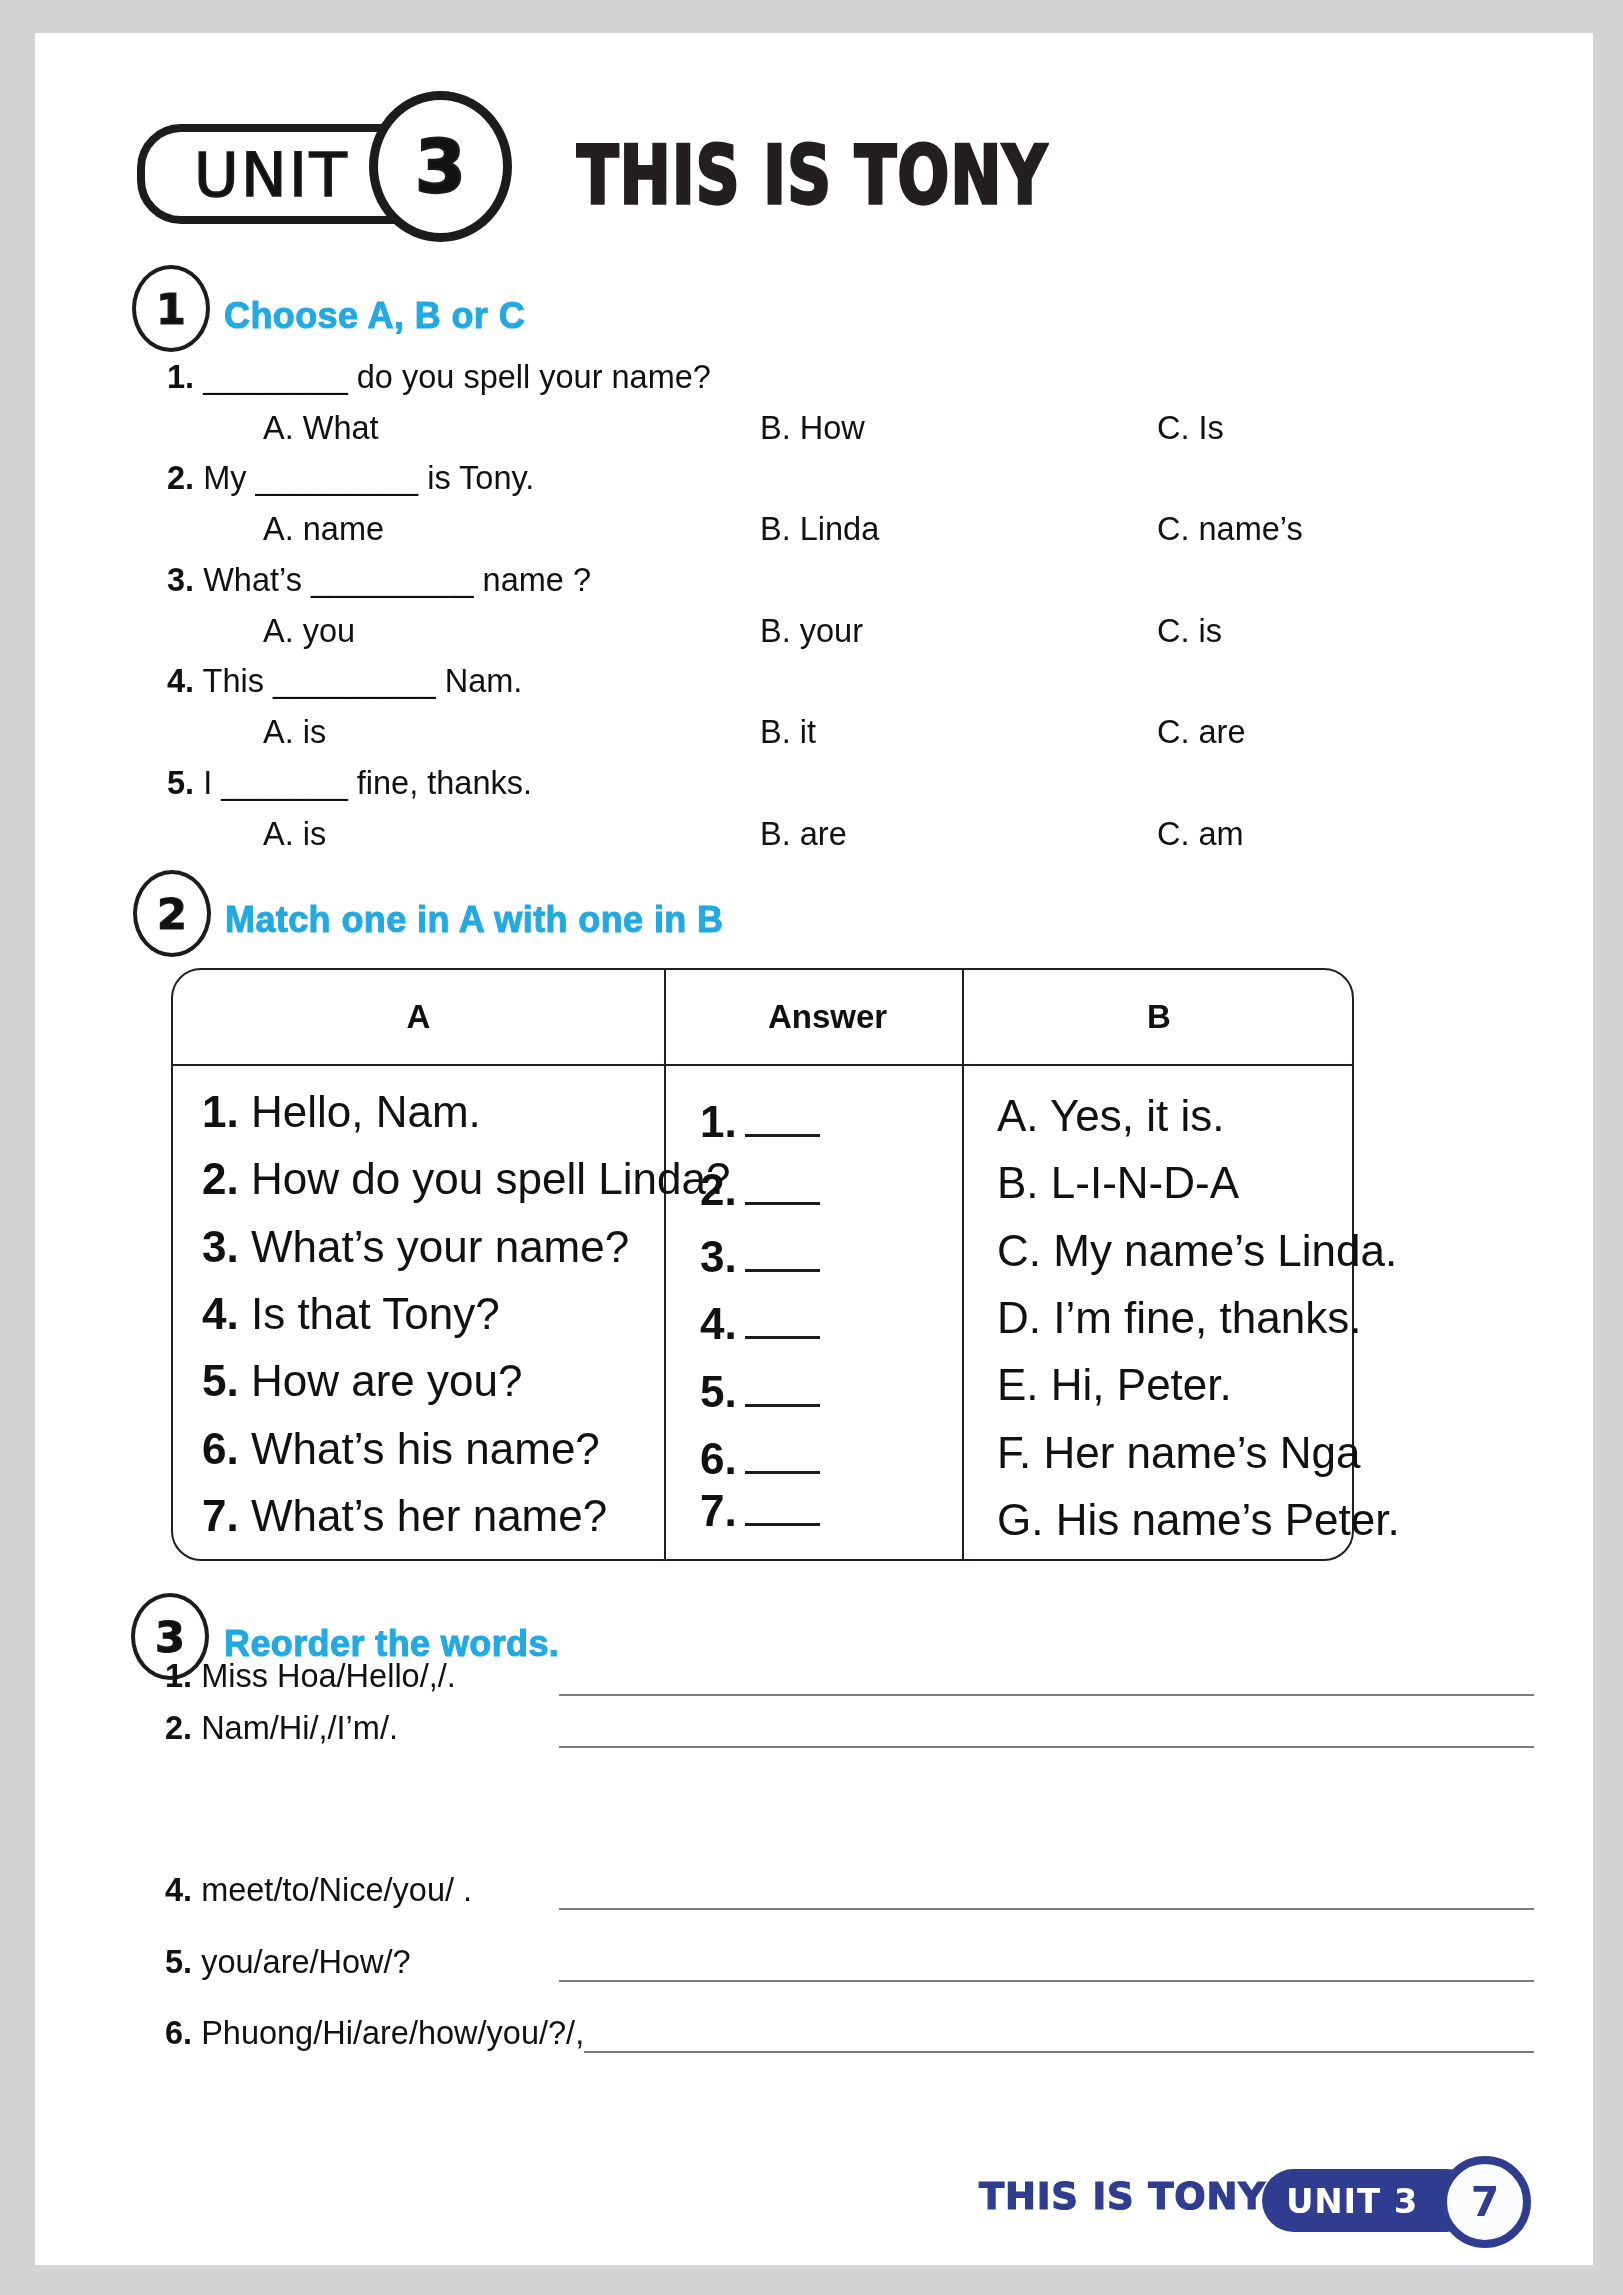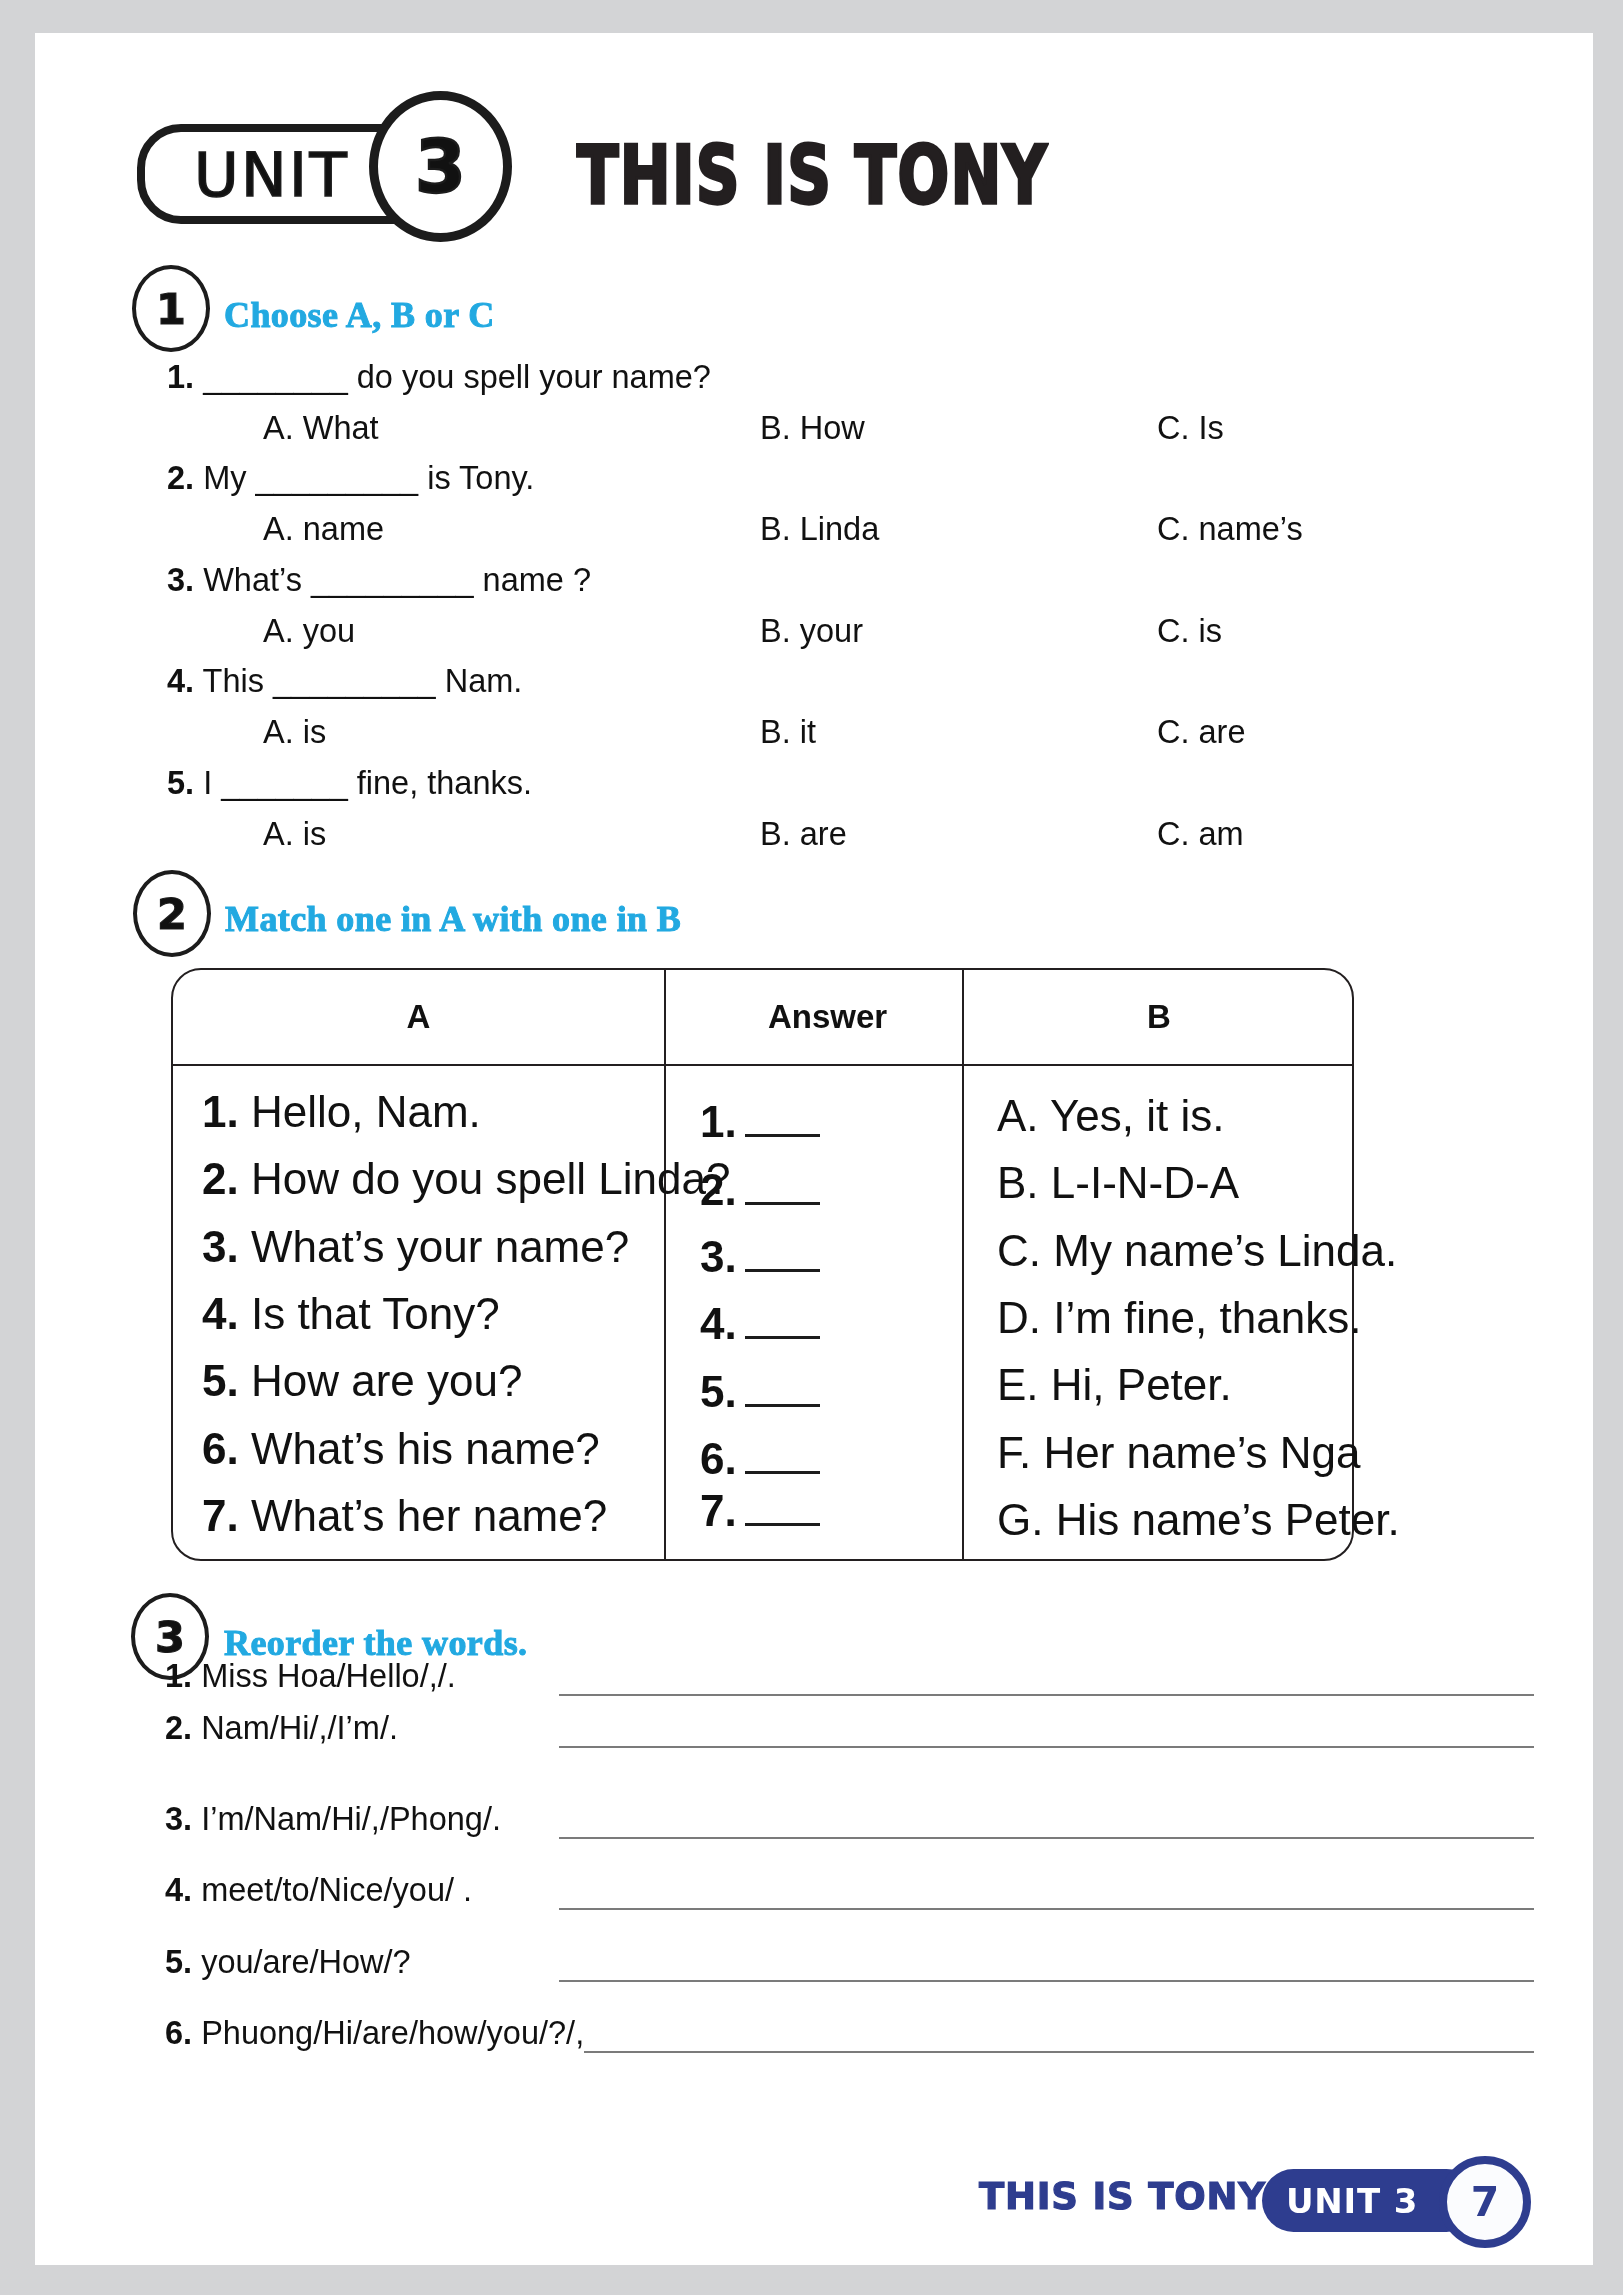--- a/index.html
+++ b/index.html
@@ -43,21 +43,21 @@
   .sec-circle{
     position:absolute;width:70px;height:79px;border:4.8px solid #1c1c1c;border-radius:50%;
     background:#fff;display:flex;align-items:center;justify-content:center;
   }
   .sec-circle span{
     font-family:"DejaVu Sans", sans-serif;font-weight:bold;font-size:43px;
     -webkit-text-stroke:1.2px #1c1c1c;
   }
   .sec-heading{
     position:absolute;
-    font-family:Liberation Serif, serif;font-weight:bold;font-size:36px;line-height:41px;
+    font-family:Liberation Sans, sans-serif;font-weight:bold;font-size:36px;line-height:41px;
     color:#22a9e1;-webkit-text-stroke:1px #22a9e1;letter-spacing:0.4px;white-space:nowrap;
   }
   
   .q-row{position:absolute;left:132px;font-size:32.5px;line-height:38px;white-space:nowrap;}
   .q-row b{font-weight:bold;}
   .opt{position:absolute;font-size:32.5px;line-height:38px;white-space:nowrap;}
   
   .match-table{
     position:absolute;left:136px;top:935px;width:1183px;height:593px;
     border:2.4px solid #231f20;border-radius:30px;background:#fff;box-sizing:border-box;
@@ -206,24 +206,20 @@
   <div class="sec-heading" style="left:189px;top:1590px;">Reorder the words.</div>
 
   <div class="reorder-row" style="top:1623px;">
     <span class="prompt"><b>1.</b> <span>Miss Hoa/Hello/,/.</span></span>
     <span class="write-line"></span>
   </div>
   <div class="reorder-row" style="top:1675px;">
     <span class="prompt"><b>2.</b> <span>Nam/Hi/,/I’m/.</span></span>
     <span class="write-line"></span>
   </div>
-  <div class="reorder-row" style="top:1766px;">
-    <span class="prompt"><b>3.</b> <span>I’m/Nam/Hi/,/Phong/.</span></span>
-    <span class="write-line"></span>
-  </div>
   <div class="reorder-row" style="top:1837px;">
     <span class="prompt"><b>4.</b> <span>meet/to/Nice/you/ .</span></span>
     <span class="write-line"></span>
   </div>
   <div class="reorder-row" style="top:1909px;">
     <span class="prompt"><b>5.</b> <span>you/are/How/?</span></span>
     <span class="write-line"></span>
   </div>
   <div class="reorder-row" style="top:1980px;">
     <span class="prompt"><b>6.</b> <span>Phuong/Hi/are/how/you/?/,</span></span>

